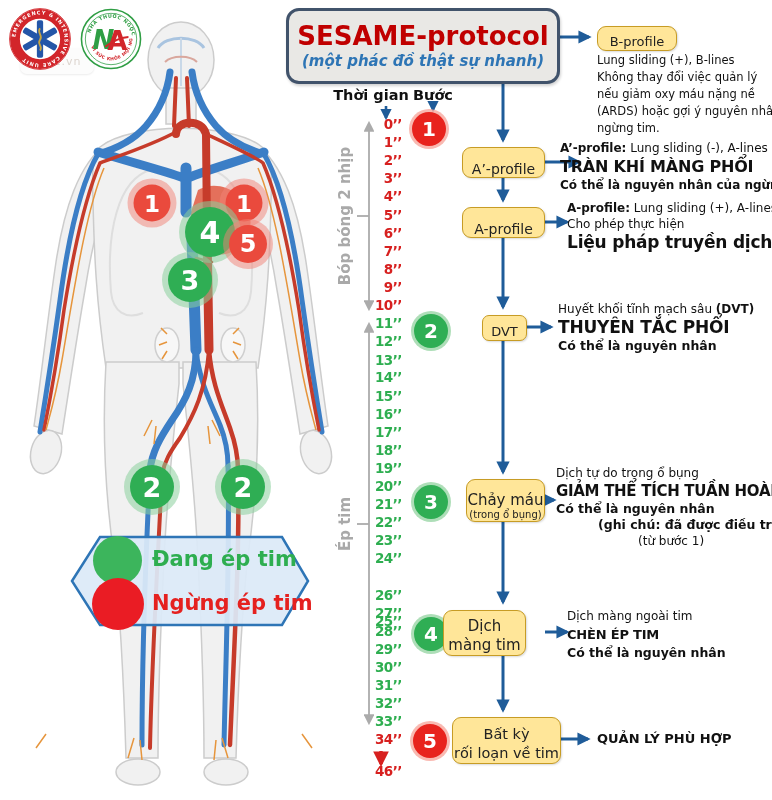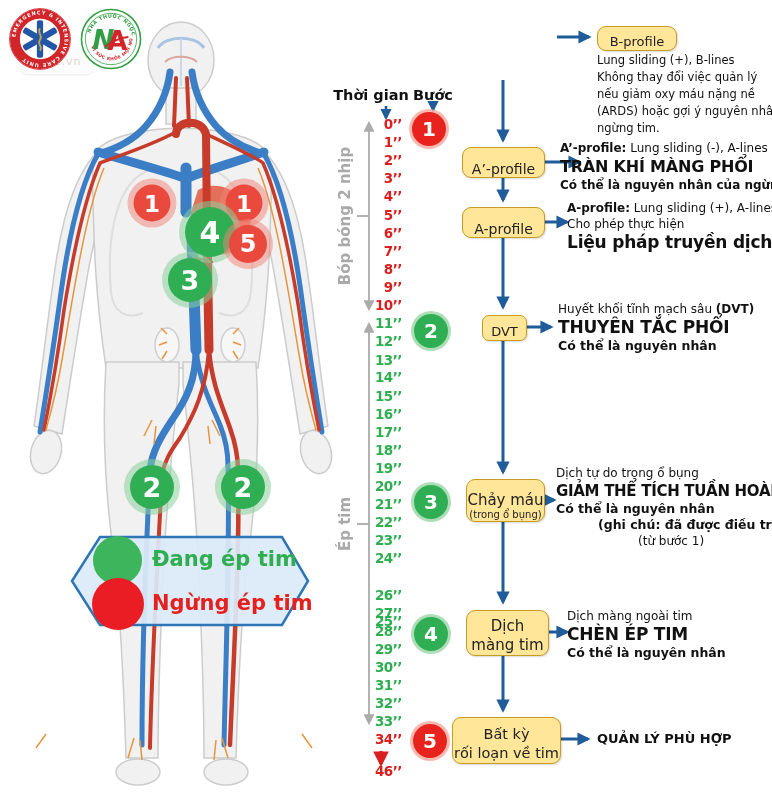--- a/index.html
+++ b/index.html
@@ -203,20 +203,24 @@
     </g>
     <g stroke="#ababab" stroke-width="1.8" fill="none">
       <path d="M369,123 L369,309" marker-start="url(#ag)" marker-end="url(#ag)"></path>
       <path d="M357,216 L369,216"></path>
       <path d="M369,324 L369,723" marker-start="url(#ag)" marker-end="url(#ag)"></path>
       <path d="M357,524 L369,524"></path>
     </g>
     <path d="M381,751 L381,764" stroke="#d7201f" stroke-width="3.4" fill="none" marker-end="url(#ar)"></path>
   </svg>
 
+  <div class="abs title-box" style="z-index:6;">
+    <div class="title-main">SESAME-protocol</div>
+    <div class="title-sub">(một phác đồ thật sự nhanh)</div>
+  </div>
 
   <div class="abs tl-header" style="left:333px;top:87px;width:76px;z-index:6;">Thời gian</div>
   <div class="abs tl-header" style="left:409px;top:87px;width:48px;z-index:6;">Bước</div>
 
   <div class="abs phase-label" style="left:345px;top:216px;z-index:6;">Bóp bóng 2 nhịp</div>
   <div class="abs phase-label" style="left:345px;top:524px;z-index:6;">Ép tim</div>
 
   <div class="abs" style="left:340px;top:115px;width:62px;height:650px;z-index:6;">
       <div class="tick red" style="top: 0px; left: 0px;">0’’</div>
       <div class="tick red" style="top: 18.1px; left: 0px;">1’’</div>
@@ -323,27 +327,27 @@
     <div class="l2">(trong ổ bụng)</div>
   </div>
   <div class="abs desc" style="left:556px;top:465px;z-index:6;">
     <div>Dịch tự do trong ổ bụng</div>
     <div class="big2">GIẢM THỂ TÍCH TUẦN HOÀN</div>
     <div class="sub">Có thể là nguyên nhân</div>
     <div class="sub" style="padding-left:42px;">(ghi chú: đã được điều trị)</div>
     <div style="padding-left:82px;">(từ bước 1)</div>
   </div>
 
-  <div class="abs ybox" style="left:466px;top:610px;width:81px;height:44px;z-index:6;">
+  <div class="abs ybox" style="left:443px;top:610px;width:81px;height:44px;z-index:6;">
     <div class="l1" style="font-size:15px;line-height:19px;">Dịch</div>
     <div class="l1" style="font-size:15px;line-height:19px;">màng tim</div>
   </div>
   <div class="abs desc" style="left:567px;top:608px;z-index:6;">
     <div>Dịch màng ngoài tim</div>
-    <div class="big" style="font-size:17px;">CHÈN ÉP TIM</div>
+    <div class="big" style="font-size:13px;">CHÈN ÉP TIM</div>
     <div class="sub">Có thể là nguyên nhân</div>
   </div>
 
   <div class="abs ybox" style="left:452px;top:717px;width:107px;height:45px;z-index:6;">
     <div class="l1" style="font-size:14.5px;line-height:19px;">Bất kỳ</div>
     <div class="l1" style="font-size:14.5px;line-height:19px;">rối loạn về tim</div>
   </div>
   <div class="abs desc" style="left:597px;top:731px;font-weight:bold;font-size:13px;z-index:6;">QUẢN LÝ PHÙ HỢP</div>
 
 </div>

